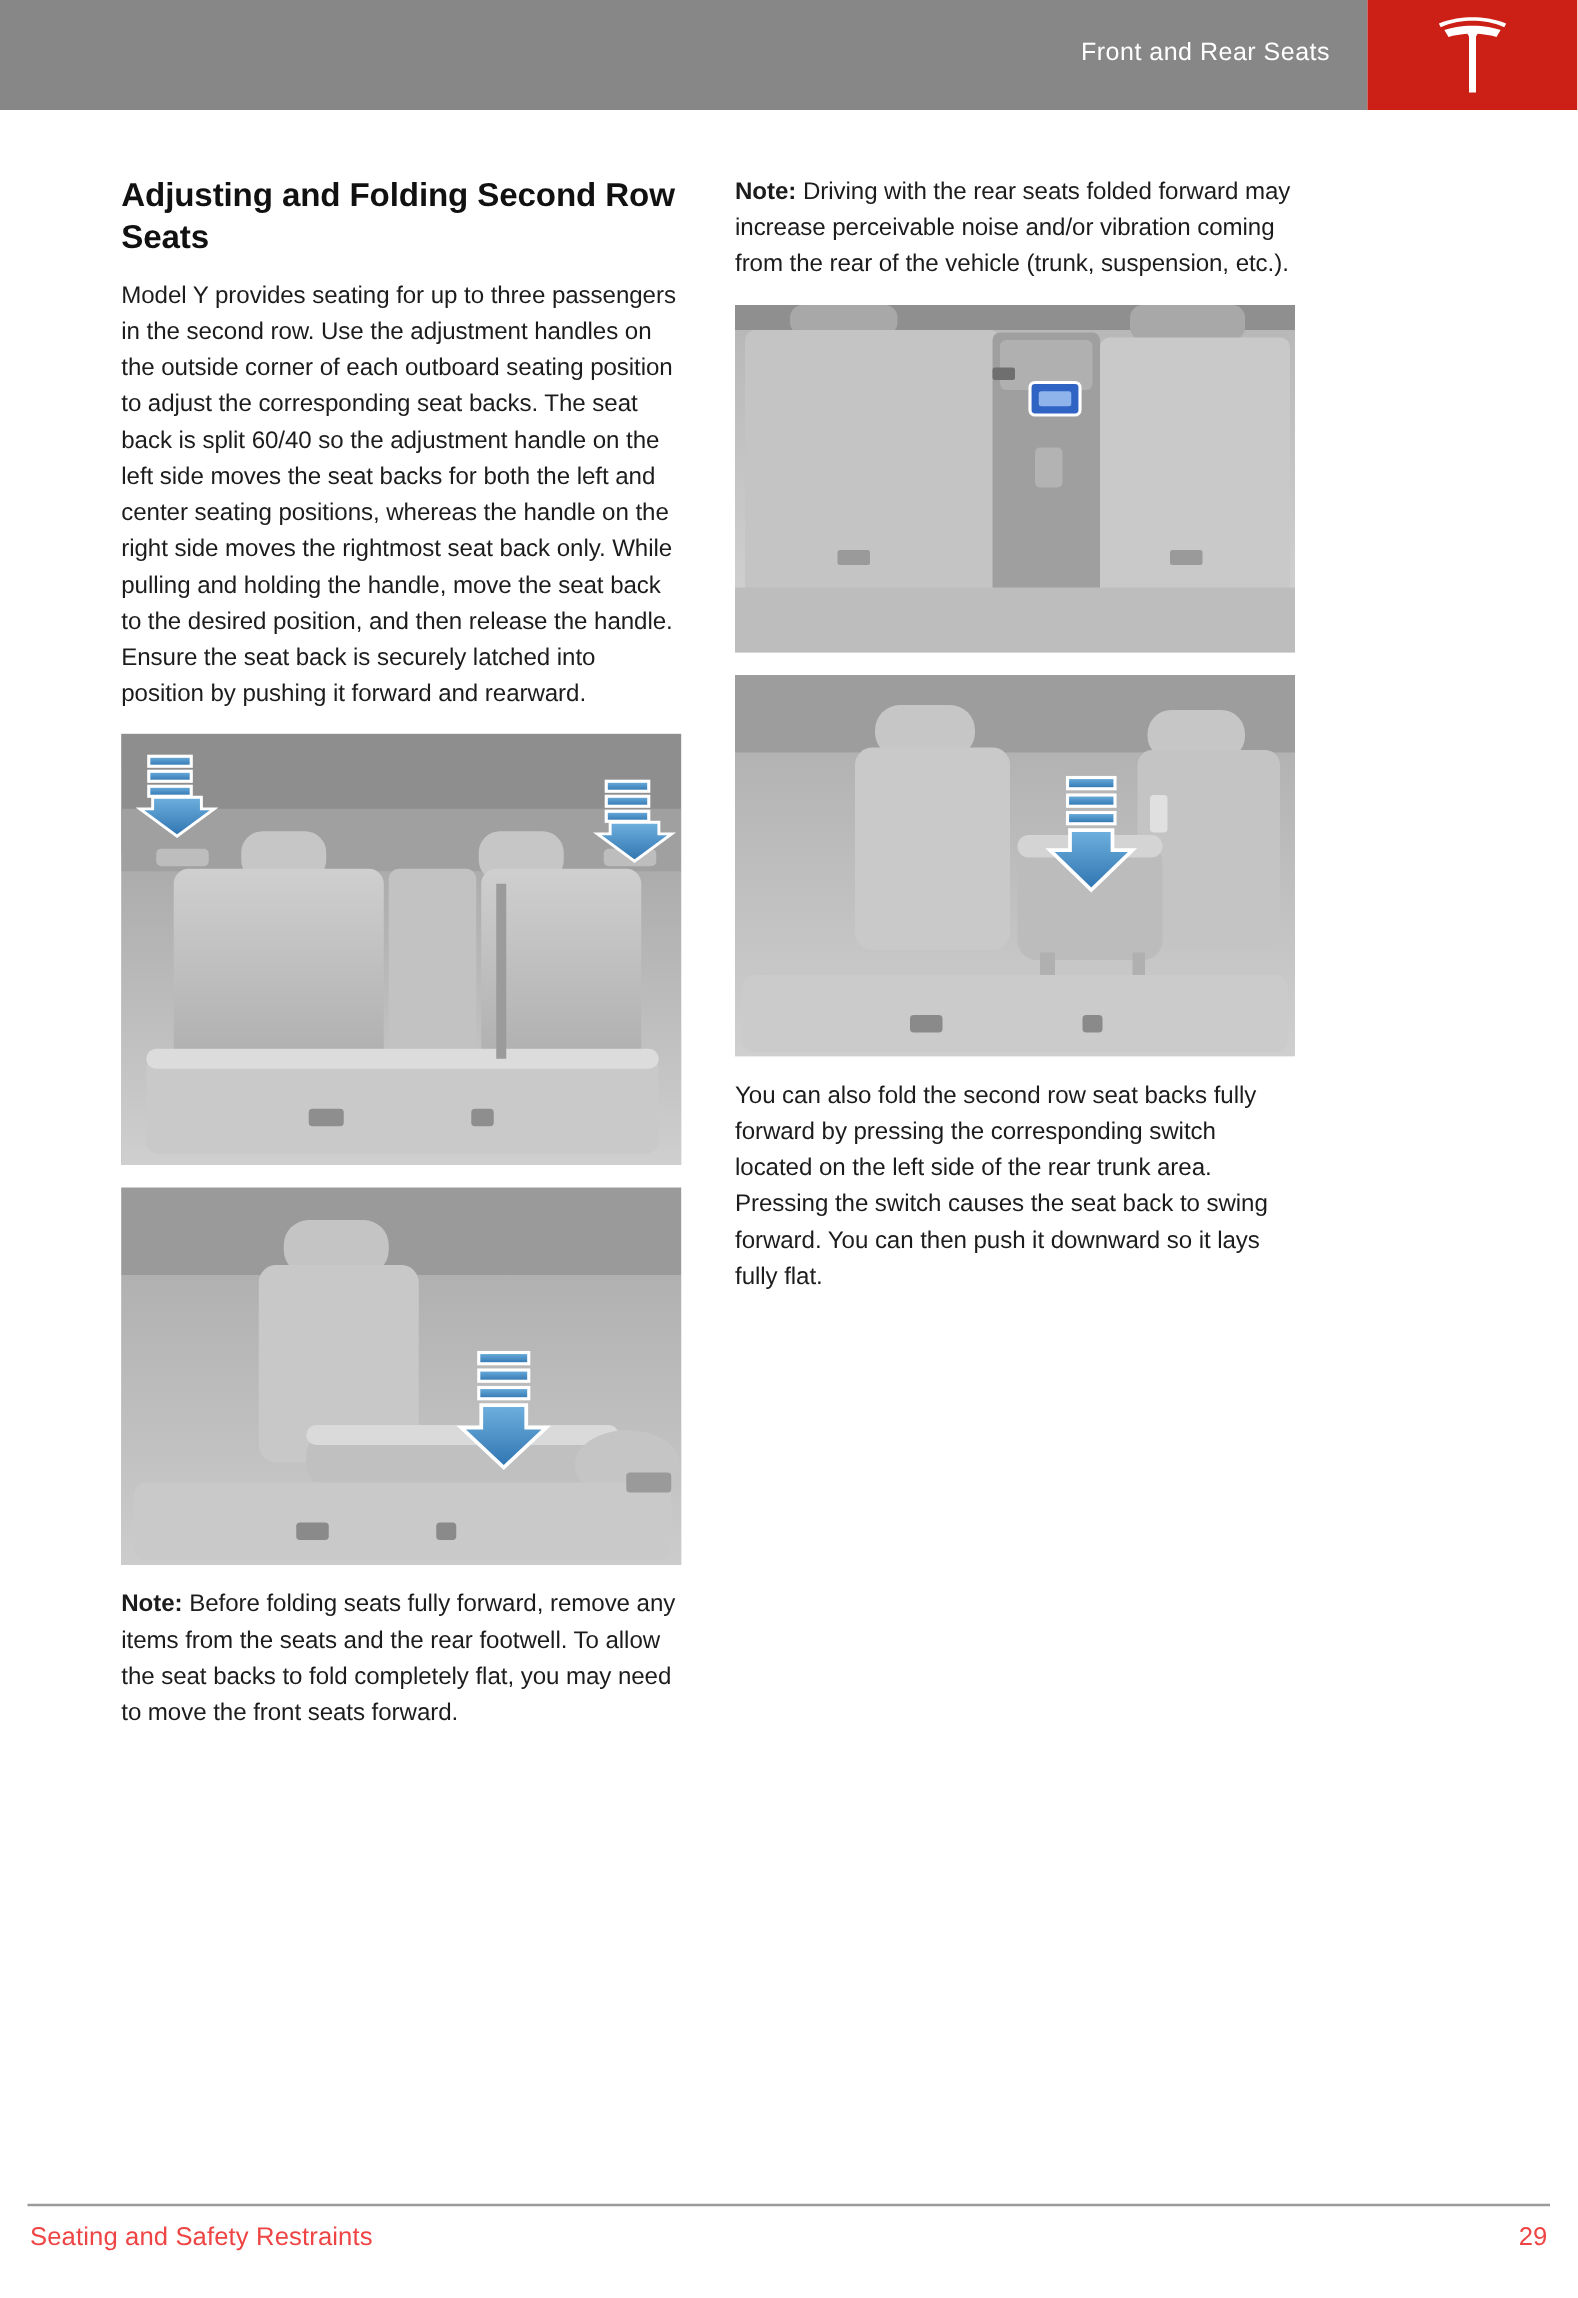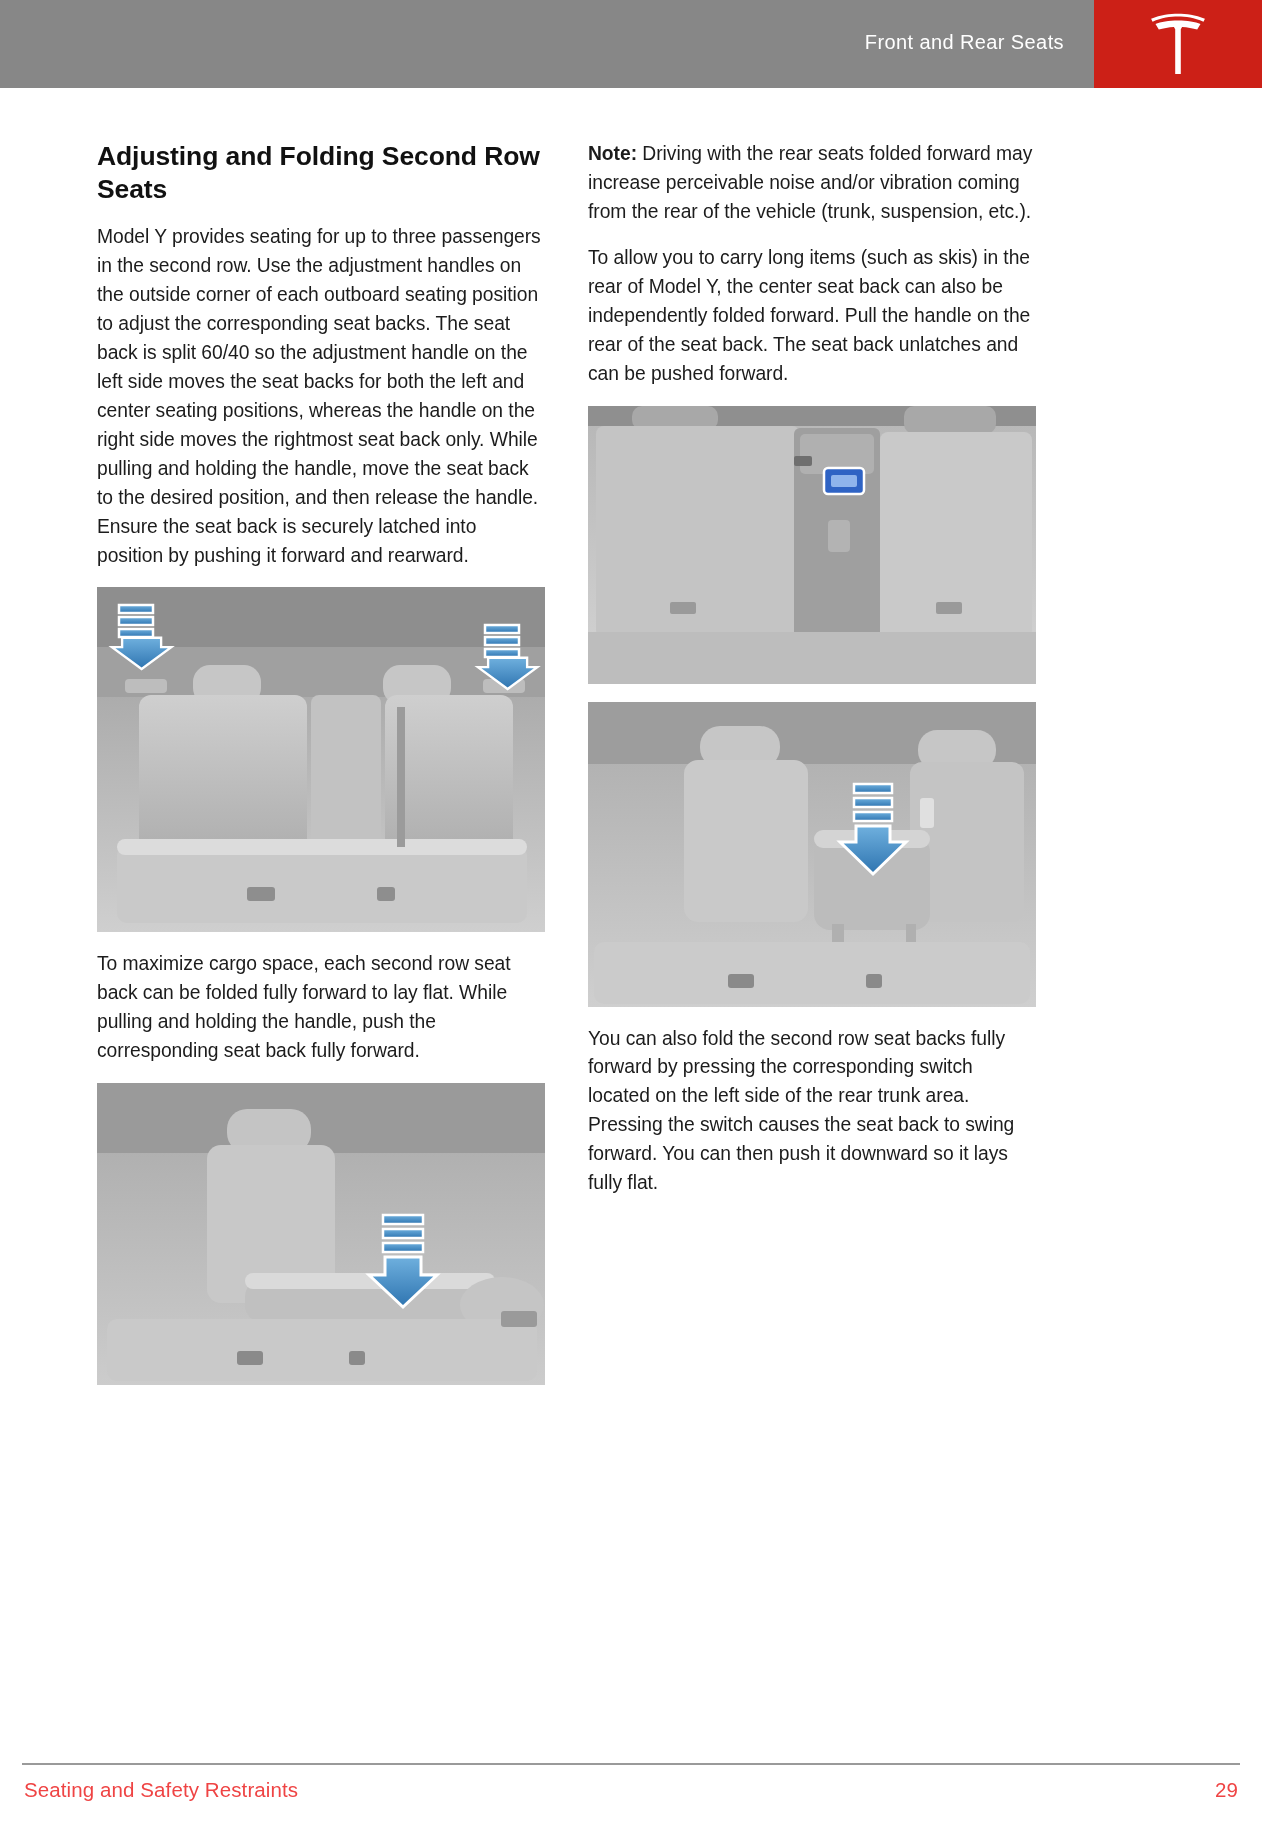--- a/index.html
+++ b/index.html
@@ -186,21 +186,20 @@
 
         <g transform="translate(388,38)">
           <rect x="0" y="0" width="34" height="8" fill="url(#gArrow)" stroke="#ffffff" stroke-width="2.5"></rect>
           <rect x="0" y="12" width="34" height="8" fill="url(#gArrow)" stroke="#ffffff" stroke-width="2.5"></rect>
           <rect x="0" y="24" width="34" height="8" fill="url(#gArrow)" stroke="#ffffff" stroke-width="2.5"></rect>
           <path d="M-8 36 L42 36 L42 48 L55 48 L17 76 L-21 48 L-8 48 Z" transform="scale(0.78) translate(12,6)" fill="url(#gArrow)" stroke="#ffffff" stroke-width="3"></path>
         </g>
       </svg>
     </figure>
 
-    <p class="body-text">To maximize cargo space, each second row seat back can be folded fully forward to lay flat. While pulling and holding the handle, push the corresponding seat back fully forward.</p>
 
     <figure class="photo" style="height:302px;">
       <svg viewBox="0 0 448 302" preserveAspectRatio="none">
         <defs>
           <linearGradient id="gB" x1="0" y1="0" x2="0" y2="1">
             <stop offset="0" stop-color="#a8a8a8"></stop>
               <stop offset="1" stop-color="#cccccc"></stop>
           </linearGradient>
           <linearGradient id="gArrow2" x1="0" y1="0" x2="0" y2="1">
             <stop offset="0" stop-color="#6fb0de"></stop>
@@ -226,30 +225,32 @@
 
         <g transform="translate(286,132)">
           <rect x="0" y="0" width="40" height="9" fill="url(#gArrow2)" stroke="#ffffff" stroke-width="2.5"></rect>
           <rect x="0" y="14" width="40" height="9" fill="url(#gArrow2)" stroke="#ffffff" stroke-width="2.5"></rect>
           <rect x="0" y="28" width="40" height="9" fill="url(#gArrow2)" stroke="#ffffff" stroke-width="2.5"></rect>
           <path d="M2 42 L38 42 L38 60 L54 60 L20 92 L-14 60 L2 60 Z" fill="url(#gArrow2)" stroke="#ffffff" stroke-width="3"></path>
         </g>
       </svg>
     </figure>
 
+    <p class="body-text">
+      <span class="bold-lead">Note:</span><span> Before folding seats fully forward, remove any items from the seats and the rear footwell. To allow the seat backs to fold completely flat, you may need to move the front seats forward.</span>
+    </p>
 
   </div>
 
   <div class="col col-right">
 
     <p class="body-text">
       <span class="bold-lead">Note:</span><span> Driving with the rear seats folded forward may increase perceivable noise and/or vibration coming from the rear of the vehicle (trunk, suspension, etc.).</span>
     </p>
 
-    <p class="body-text">To allow you to carry long items (such as skis) in the rear of Model Y, the center seat back can also be independently folded forward. Pull the handle on the rear of the seat back. The seat back unlatches and can be pushed forward.</p>
 
     <figure class="photo" style="height:278px;">
       <svg viewBox="0 0 448 278" preserveAspectRatio="none">
         <defs>
           <linearGradient id="gC" x1="0" y1="0" x2="0" y2="1">
             <stop offset="0" stop-color="#b6b6b6"></stop>
               <stop offset="1" stop-color="#d4d4d4"></stop>
           </linearGradient>
         </defs>
         <rect x="0" y="0" width="448" height="278" fill="url(#gC)"></rect>

